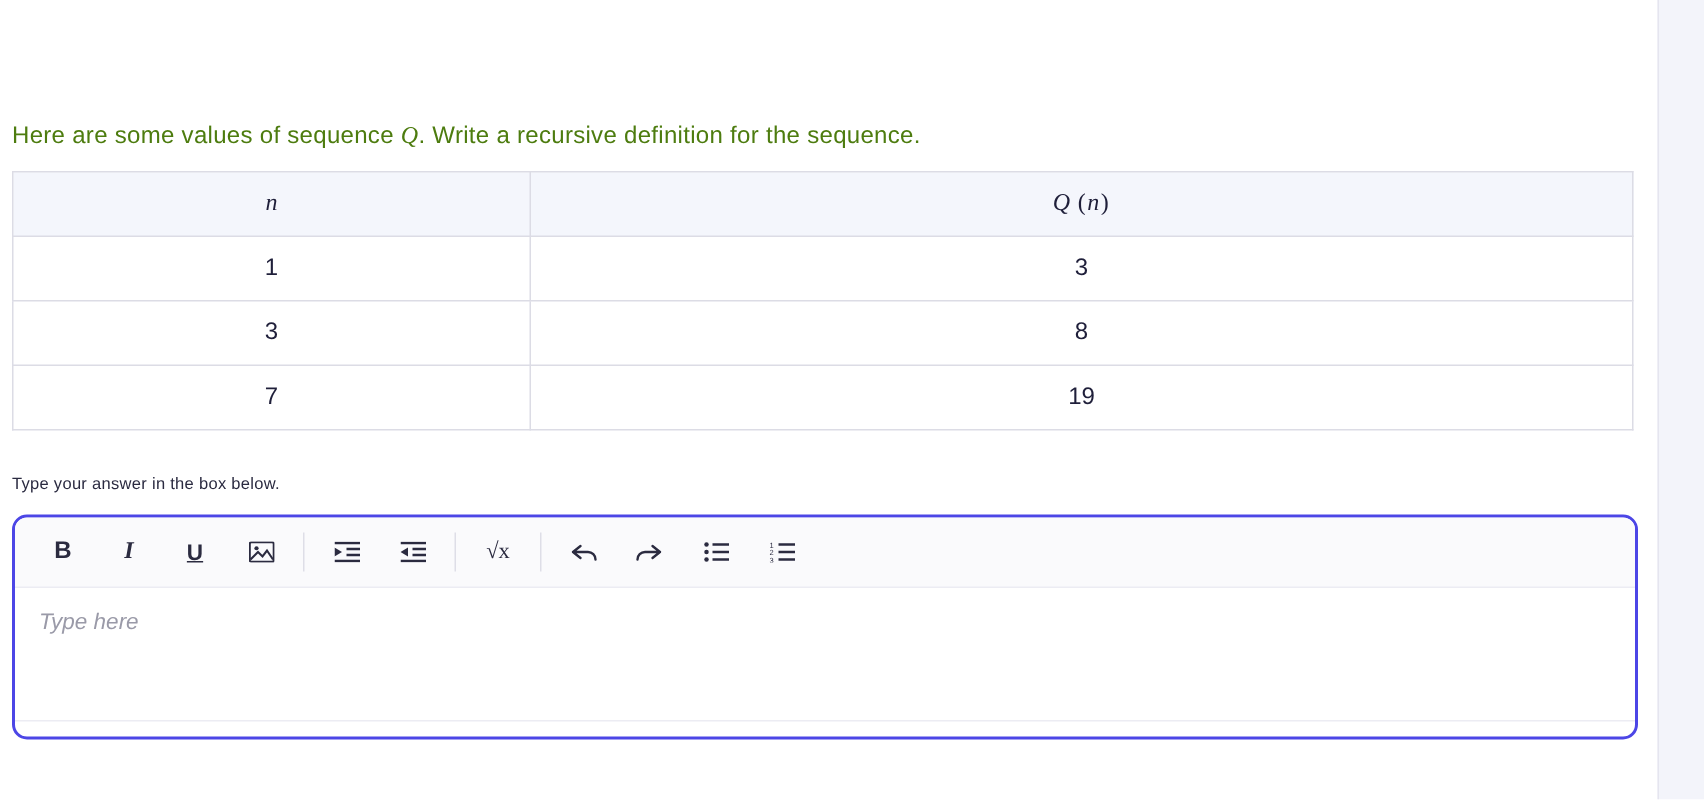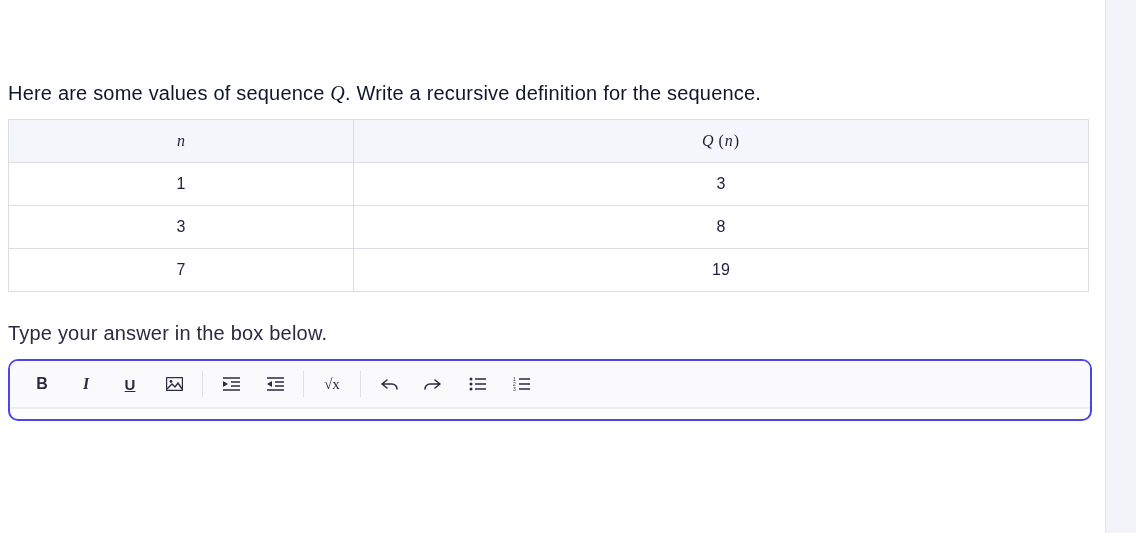--- a/index.html
+++ b/index.html
@@ -25,23 +25,23 @@
     width: 30px;
     height: 533px;
     background: #f3f4fa;
     border-left: 1px solid #e5e5ef;
   }
   .content {
     padding: 82px 14px 0 8px;
     width: 1096px;
   }
   .prompt {
-    font-size: 20px;
+    font-size: 16px;
     letter-spacing: 0.2px;
-    color: #0f172a;
+    color: #4d7c0f;
     margin-bottom: 14px;
   }
   .prompt .math {
     font-family: Georgia, 'Times New Roman', serif;
     font-style: italic;
   }
   table.seq {
     width: 1080px;
     border-collapse: collapse;
     table-layout: fixed;
@@ -65,21 +65,21 @@
   }
   table.seq td {
     height: 40px;
     background: #ffffff;
   }
   table.seq col.c1 { width: 345px; }
   table.seq col.c2 { width: 735px; }
 
   .instr {
     margin-top: 30px;
-    font-size: 20px;
+    font-size: 11px;
     color: #2a2a40;
     letter-spacing: 0.2px;
   }
 
   .editor {
     margin-top: 14px;
     width: 1080px;
     border: 2px solid #4c46e6;
     border-radius: 10px;
     overflow: hidden;
@@ -227,17 +227,20 @@
         </div>
         <div class="tb-btn">
           <svg width="17" height="14" viewBox="0 0 17 14">
               <text x="0" y="4" font-size="5" font-family="Arial" fill="#2b2b40">1</text>
               <text x="0" y="9" font-size="5" font-family="Arial" fill="#2b2b40">2</text>
               <text x="0" y="14" font-size="5" font-family="Arial" fill="#2b2b40">3</text>
               <path d="M6 2h11M6 7h11M6 12h11" stroke="#2b2b40" stroke-width="1.6"></path>
             </svg>
         </div>
       </div>
+      <div class="editor-body">
+        <span class="placeholder">Type here</span>
+      </div>
       <div class="editor-footer"></div>
     </div>
 
   </div>
 </div>
 
 </body></html>

